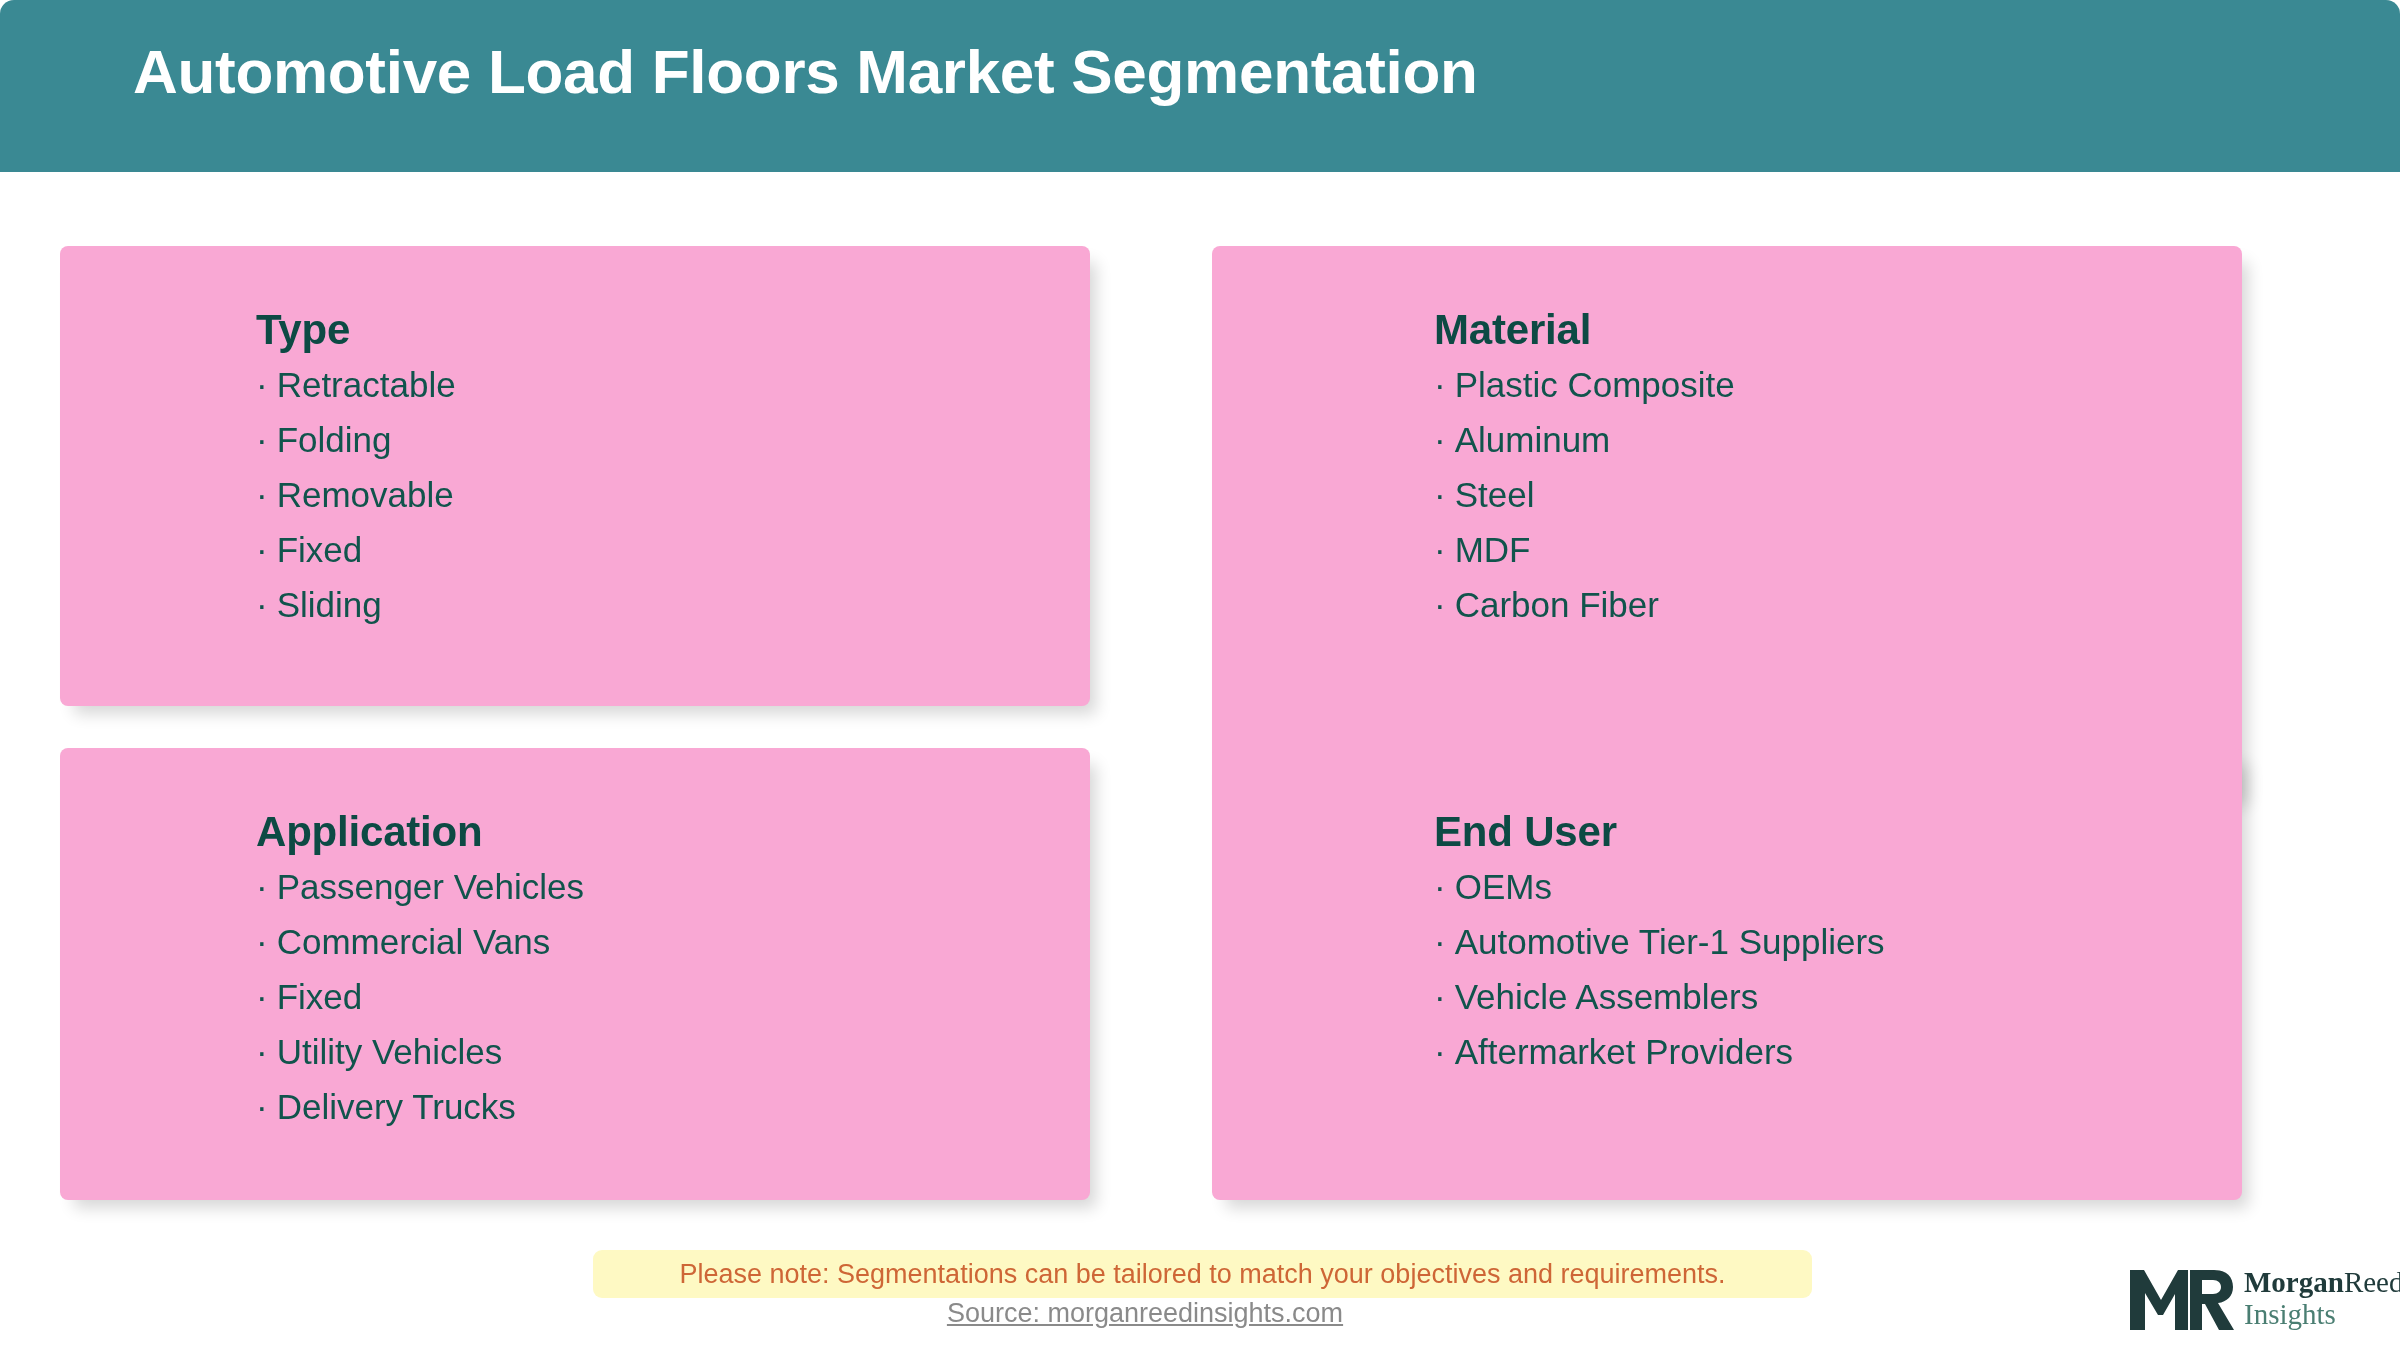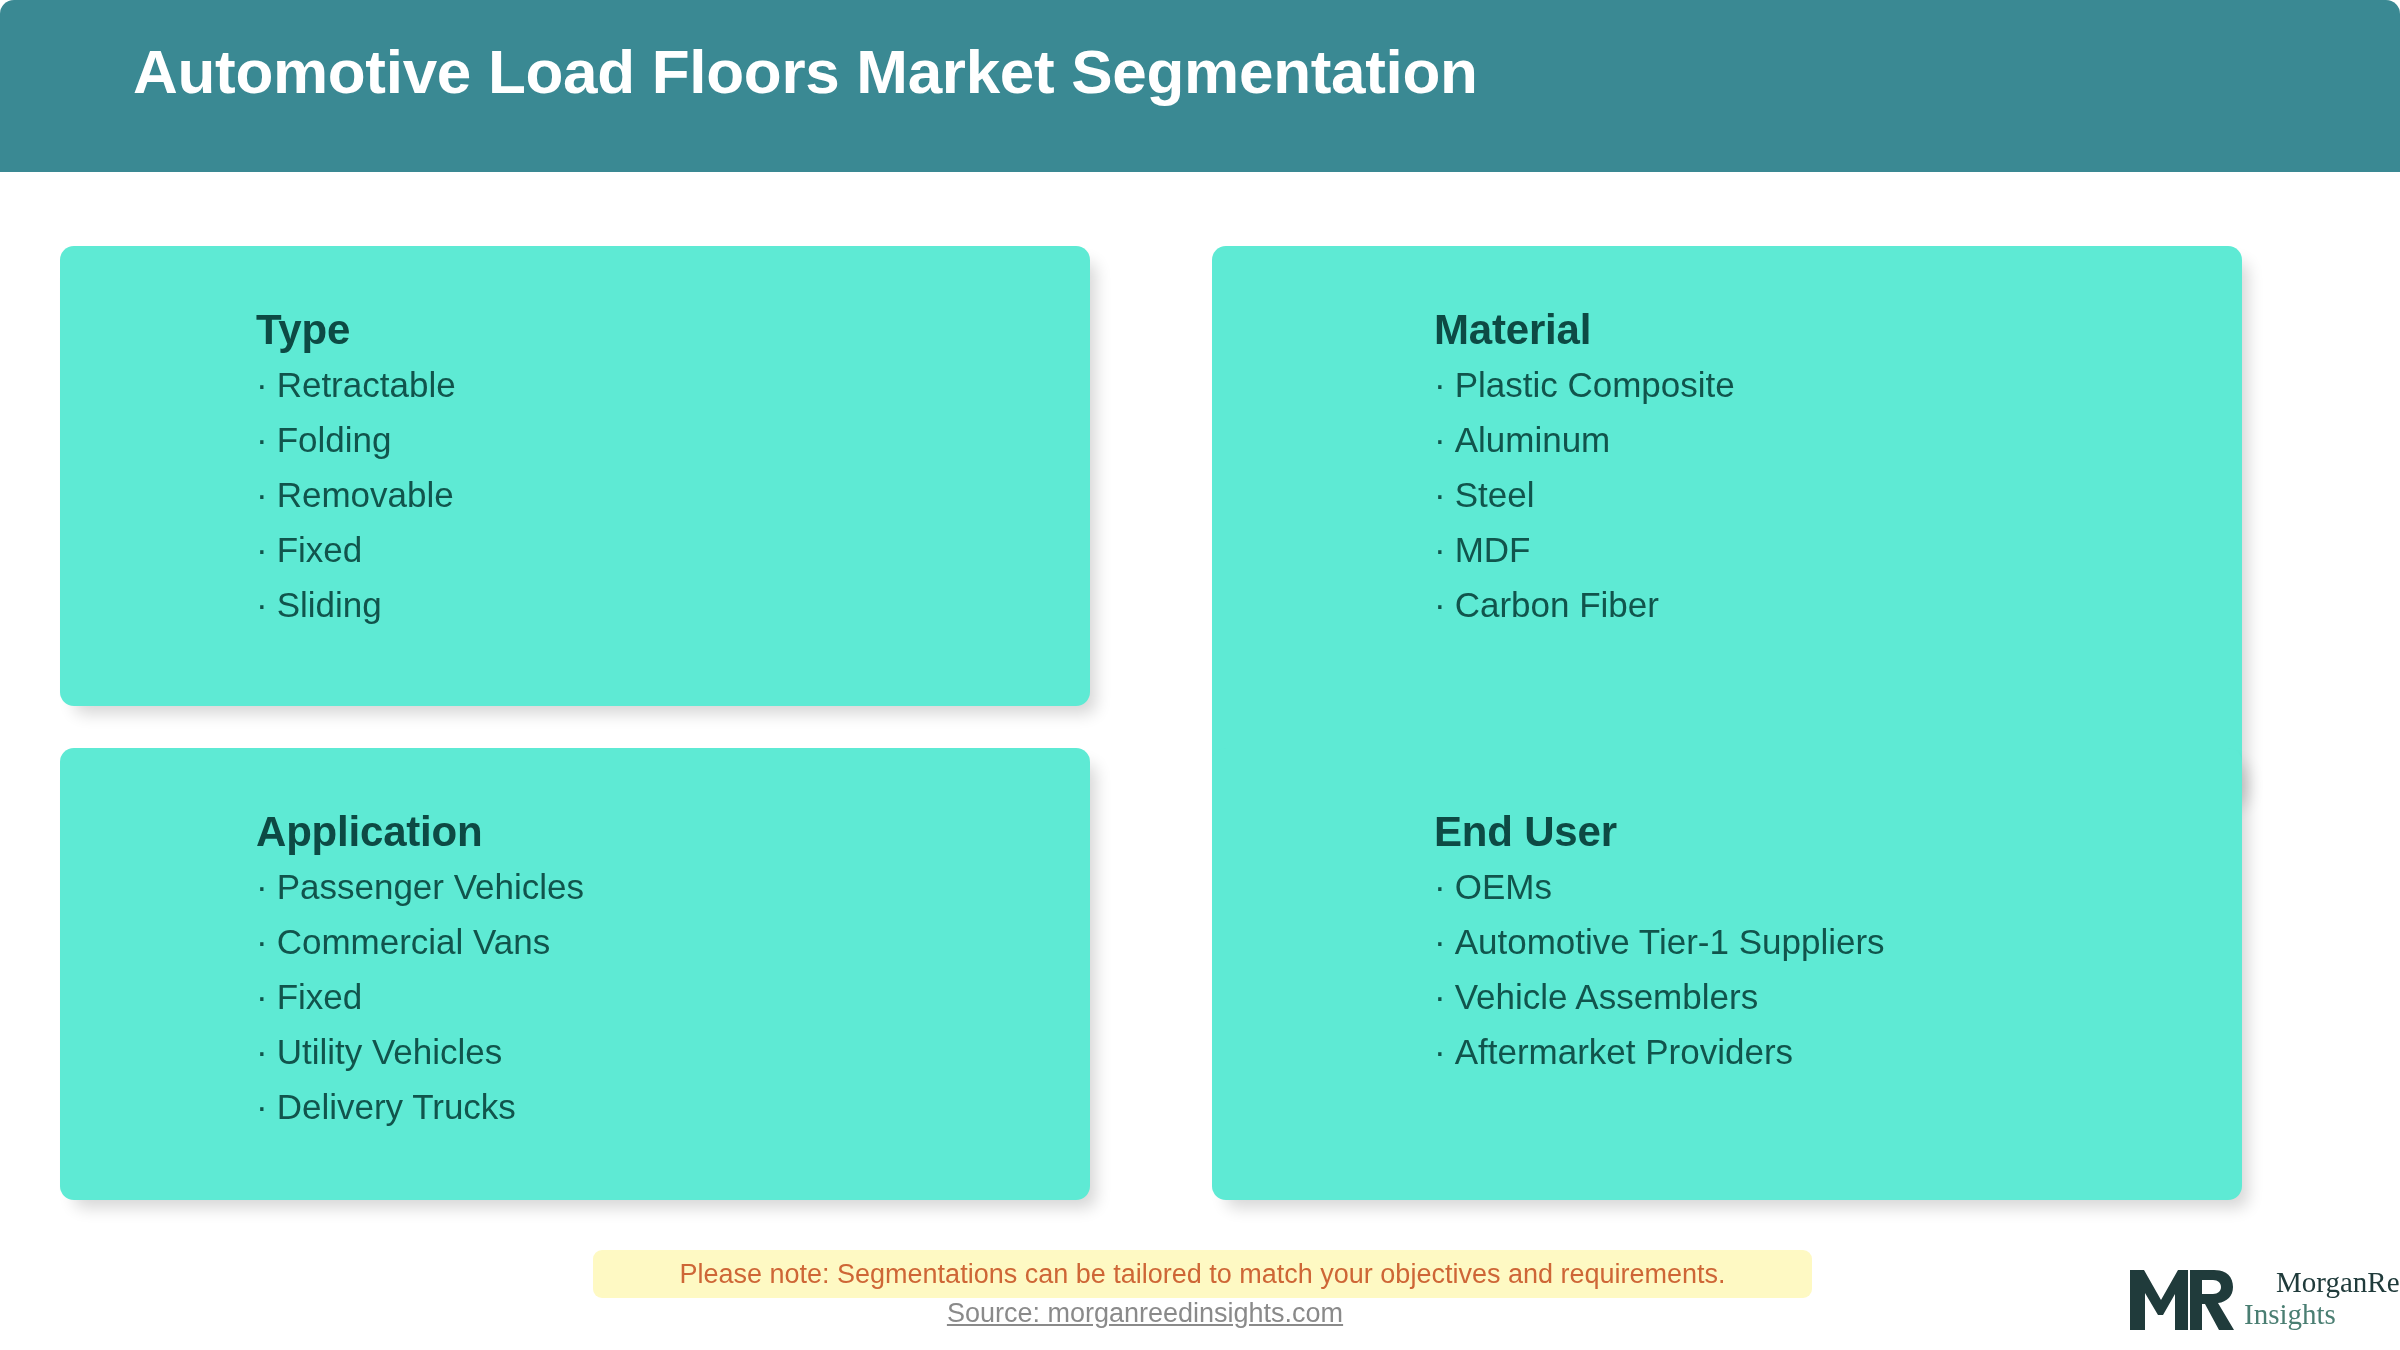--- a/index.html
+++ b/index.html
@@ -40,22 +40,22 @@
     font-weight: 700;
     color: #ffffff;
     letter-spacing: -0.3px;
     white-space: nowrap;
     line-height: 1.1;
   }
 
   
   .card {
     position: absolute;
-    background: #5eead4;
-    border-radius: 14px;
+    background: #f9a8d4;
+    border-radius: 8px;
     box-shadow: 10px 12px 16px -4px rgba(0,0,0,0.16);
     padding-left: 8px;
   }
 
   #card-type        { left: 60px;   top: 246px;  width: 1030px; height: 460px; }
   #card-material    { left: 1212px; top: 246px;  width: 1030px; height: 552px; }
   #card-application { left: 60px;   top: 748px;  width: 1030px; height: 452px; }
   #card-enduser     { left: 1212px; top: 748px;  width: 1030px; height: 452px; }
 
   .card-inner {
@@ -149,21 +149,21 @@
     top: 4px;
   }
 
   .logo-line1 {
     font-family: "Liberation Serif", serif;
     font-size: 29px;
     line-height: 32px;
     color: #203B3B;
     white-space: nowrap;
   }
-  .logo-line1 .w-morgan { font-weight: 400; margin-left: 32px; }
+  .logo-line1 .w-morgan { font-weight: 700; }
   .logo-line1 .w-reed   { font-weight: 400; }
 
   .logo-line2 {
     font-family: "Liberation Serif", serif;
     font-size: 29px;
     line-height: 32px;
     color: #4A7E72;
     white-space: nowrap;
   }
 </style>

